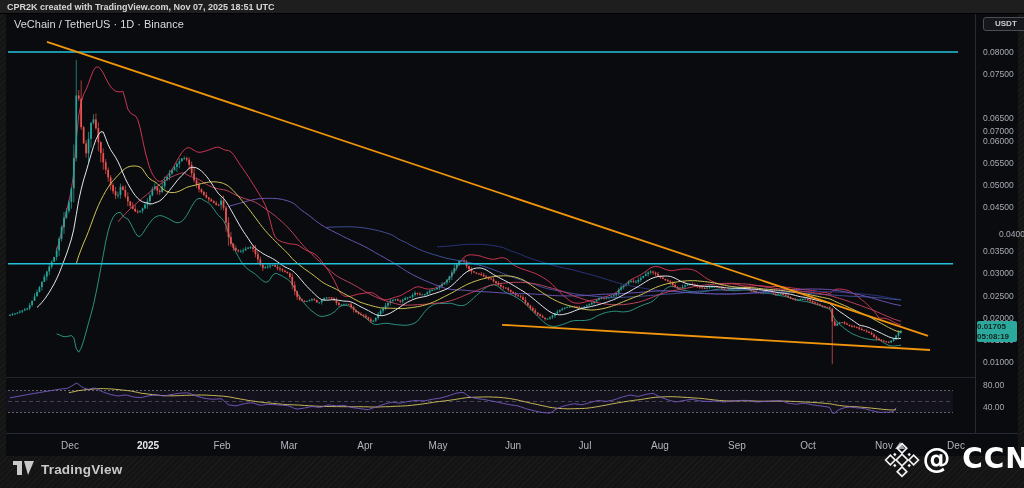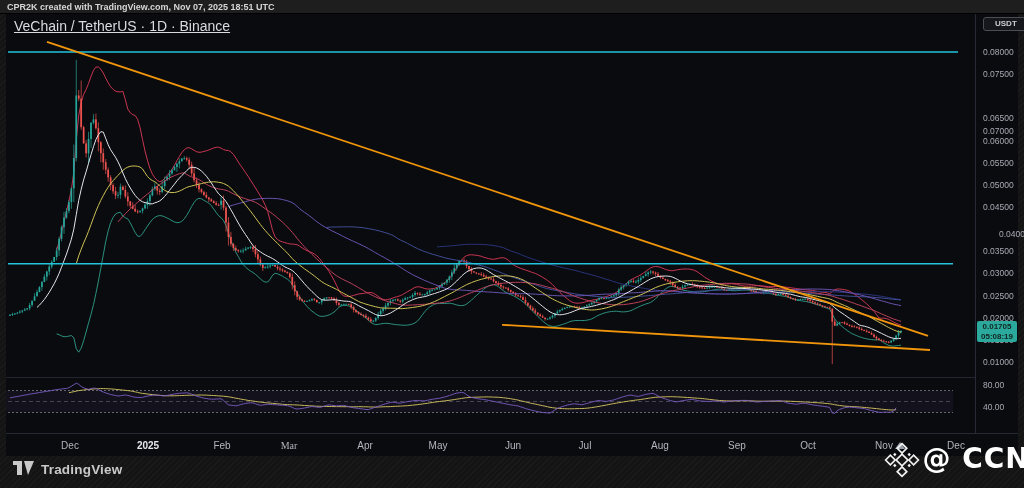--- a/index.html
+++ b/index.html
@@ -6,28 +6,28 @@
   .screen{position:relative;width:1024px;height:488px;overflow:hidden;
     font-family:"Liberation Sans",sans-serif;
     background-color:#141414;
     background-image:repeating-linear-gradient(135deg, rgba(255,255,255,0.03) 0 1px, transparent 1px 4px);}
   .statusbar{position:absolute;left:0;top:0;width:1024px;height:14px;background:#1e1e1e;
     color:#d6d6d6;font-size:9px;font-weight:700;line-height:14px;padding-left:7px;box-sizing:border-box;
     border-bottom:1px solid #000;}
   .chart-region{position:absolute;left:6px;top:14px;width:1012px;height:441px;background:#0a0b0e;}
   #main-chart{position:absolute;left:0;top:0;}
   #rsi-chart{position:absolute;left:0;top:363px;}
-  .legend{position:absolute;left:8px;top:4px;font-size:14px;color:#d9dbe0;z-index:3;text-decoration:underline;}
+  .legend{position:absolute;left:8px;top:4px;font-size:11px;color:#d9dbe0;z-index:3;}
   .usdt-btn{position:absolute;left:977px;top:3px;z-index:4;background:#15171c;color:#c9ccd4;
     border:1px solid #4b4e57;border-radius:3px;font-size:8px;font-weight:700;
     font-family:"Liberation Sans",sans-serif;padding:1px 11px;line-height:10px;}
   .price-axis-col{position:absolute;left:969px;top:0;width:43px;height:441px;border-left:1px solid #262a35;}
   .axis-label{position:absolute;left:7px;font-size:8.5px;color:#a8abb5;line-height:10px;white-space:nowrap;}
   .price-badge{position:absolute;left:971px;top:307px;width:40px;height:21px;border-radius:2px;
-    z-index:4;text-align:center;font-size:8px;font-weight:700;color:#142420;line-height:10px;padding-top:1px;box-sizing:border-box;}
+    z-index:4;font-size:8px;font-weight:700;color:#142420;line-height:10px;padding-top:1px;box-sizing:border-box;}
   .time-axis{position:absolute;left:0;top:419px;width:1012px;height:22px;border-top:1px solid #262a35;background:#0a0b0e;}
   .time-label{position:absolute;top:6px;width:34px;margin-left:-17px;text-align:center;font-size:10px;color:#b2b5be;}
   .time-label.bold{color:#e4e7ee;font-weight:700;}
   .goto-latest{position:absolute;left:889px;top:428px;width:0;height:0;z-index:4;
     border-left:5px solid transparent;border-right:5px solid transparent;border-bottom:7px solid #9aa0ab;}
   .footer{position:absolute;left:0;top:455px;width:1024px;height:33px;padding-left:33px;}
   .tv-brand{position:absolute;left:13px;top:6px;display:flex;align-items:center;gap:6px;color:#c9c9c9;}
   .tv-brand .tv-text{font-size:13.5px;font-weight:700;letter-spacing:0.2px;}
   .ccnz{position:absolute;right:6px;top:-13px;display:flex;gap:2px;color:#ffffff;z-index:6;}
   .ccnz .ccnz-text{font-size:28px;font-weight:700;letter-spacing:1px;font-family:"DejaVu Sans","Liberation Sans",sans-serif;}
@@ -817,21 +817,21 @@
         <div class="axis-label" style="top: 388px;">40.00</div>
       </div>
     <div class="price-badge" style="background: rgb(43, 169, 156);">
       <div>0.01705</div>
       <div>05:08:19</div>
     </div>
     <div class="time-axis">
         <div class="time-label" style="left: 64px;">Dec</div>
         <div class="time-label bold" style="left: 142px;">2025</div>
         <div class="time-label" style="left: 216px;">Feb</div>
-        <div class="time-label" style="left: 283px; font-family: Liberation Serif, serif;">Mar</div>
+        <div class="time-label" style="left: 283px;">Mar</div>
         <div class="time-label" style="left: 359px;">Apr</div>
         <div class="time-label" style="left: 432px;">May</div>
         <div class="time-label" style="left: 507px;">Jun</div>
         <div class="time-label" style="left: 579px;">Jul</div>
         <div class="time-label" style="left: 654px;">Aug</div>
         <div class="time-label" style="left: 731px;">Sep</div>
         <div class="time-label" style="left: 802px;">Oct</div>
         <div class="time-label" style="left: 878px;">Nov</div>
         <div class="time-label" style="left: 950px;">Dec</div>
       </div>

